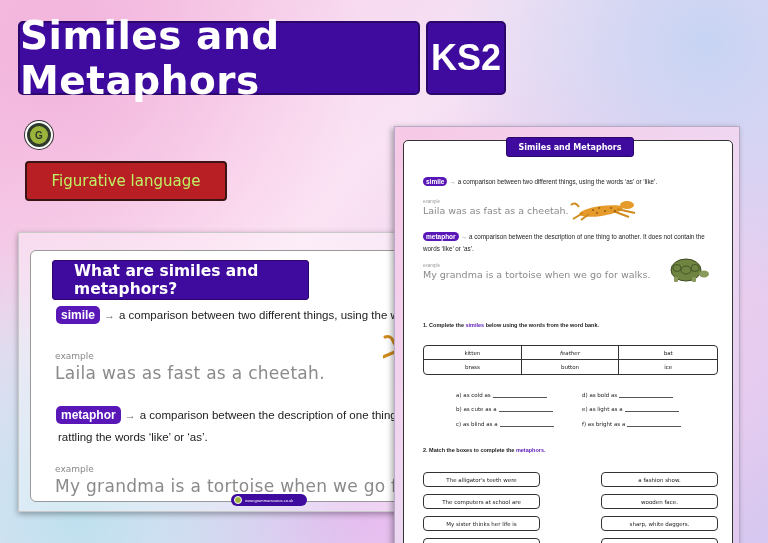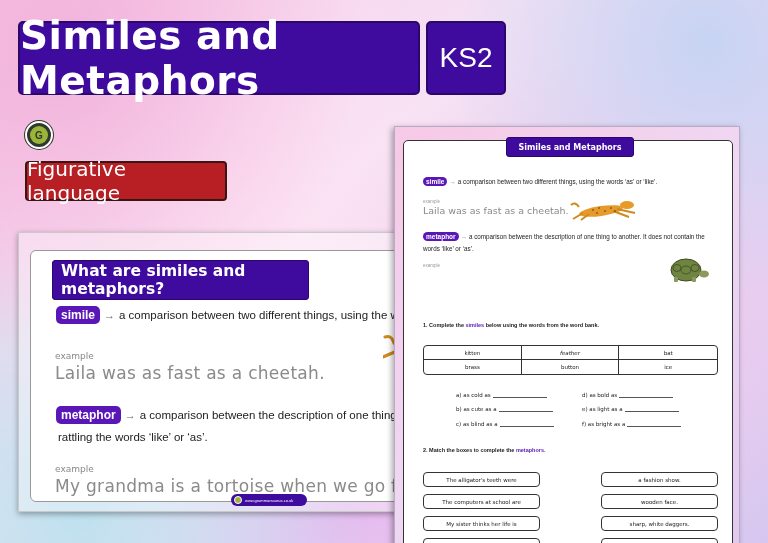--- a/index.html
+++ b/index.html
@@ -25,21 +25,21 @@
     }
     .title-banner span {
       color: #fff; font-family: "DejaVu Sans", sans-serif; font-weight: bold;
       font-size: 39px; letter-spacing: 0.5px;
     }
     .ks-banner {
       position: absolute; left: 426px; top: 21px; width: 80px; height: 74px;
       background: #3f0a9e; border: 2px solid #2a0768; border-radius: 5px;
       display: flex; align-items: center; justify-content: center;
     }
-    .ks-banner span { color: #fff; font-weight: normal; font-size: 28px; font-family: "Liberation Sans", sans-serif; }
+    .ks-banner span { color: #fff; font-weight: bold; font-size: 36px; font-family: "Liberation Sans", sans-serif; }
 
     
     .brand { position: absolute; left: 25px; top: 121px; display: flex; align-items: center; gap: 9px; }
     .brand-logo {
       width: 28px; height: 28px; border-radius: 50%; background: #2e3a2b;
       border: 2px solid #fff; box-shadow: 0 0 0 1px #333;
       display: flex; align-items: center; justify-content: center;
     }
     .brand-logo span {
       width: 18px; height: 18px; border-radius: 50%; background: #9bb33b;
@@ -50,37 +50,37 @@
       font-family: "DejaVu Sans", sans-serif; font-weight: bold; font-size: 17px; color: #fff;
       text-shadow: -2px -2px 0 #222, 2px -2px 0 #222, -2px 2px 0 #222, 2px 2px 0 #222, 0 2px 0 #222, 2px 0 0 #222, -2px 0 0 #222, 0 -2px 0 #222;
       letter-spacing: -0.3px;
     }
 
     .topic-tag {
       position: absolute; left: 25px; top: 161px; width: 202px; height: 40px;
       background: #b81f24; border: 2px solid #3b1414; border-radius: 4px;
       display: flex; align-items: center; justify-content: center;
     }
-    .topic-tag span { color: #ffffff; font-family: "DejaVu Sans", sans-serif; font-size: 20px; }
+    .topic-tag span { color: #bef264; font-family: "DejaVu Sans", sans-serif; font-size: 15px; }
 
     
     .slide {
       position: absolute; left: 18px; top: 232px; width: 380px; height: 280px;
       background: rgba(255,255,255,0.35); border: 1px solid #c9c9c9;
       box-shadow: 0 2px 6px rgba(0,0,0,0.35);
       overflow: hidden;
     }
     .slide-inner {
       position: absolute; left: 11px; top: 17px; width: 400px; height: 252px;
       background: #fff; border: 1px solid #999; border-radius: 6px;
     }
     .slide-title {
       position: absolute; left: 21px; top: 9px; width: 257px; height: 40px;
       background: #3f0a9e; border: 1px solid #2a0768; border-radius: 3px;
-      display: flex; align-items: center; padding-left: 8px;
+      display: flex; align-items: center; padding-left: 21px;
     }
     .slide-title span { color: #fff; font-family: "DejaVu Sans", sans-serif; font-weight: bold; font-size: 15.5px; }
     .pill {
       display: inline-block; background: #5a17b8; color: #fff; font-weight: bold;
       border-radius: 5px; padding: 2px 5px; font-size: 12px;
     }
     .def-row { position: absolute; left: 25px; display: flex; align-items: center; gap: 4px; font-size: 11.5px; color: #222; white-space: nowrap; }
     .arrow { color: #666; font-size: 11px; }
     .ex-label { position: absolute; left: 24px; font-size: 9px; color: #888; font-family: "DejaVu Sans", sans-serif; }
     .ex-text { position: absolute; left: 24px; font-size: 17px; color: #8a8a8a; font-family: "DejaVu Sans", sans-serif; white-space: nowrap; letter-spacing: 0.3px; }
@@ -221,20 +221,21 @@
       </svg>
     </div>
 
     <div class="s-row" style="top:91px;">
       <span class="s-pill">metaphor</span>
       <span style="color:#777;">→</span>
       <span>a comparison between the description of one thing to another. It does not contain the</span>
     </div>
     <div class="s-cont" style="top:104px;">words ‘like’ or ‘as’.</div>
     <div class="s-ex-label" style="top:122px;">example</div>
+    <div class="s-ex" style="top:128px;">My grandma is a tortoise when we go for walks.</div>
     <div style="position:absolute; left:262px; top:113px;">
       <svg width="44" height="30" viewBox="0 0 44 30">
         <ellipse cx="20" cy="16" rx="15" ry="11" fill="#6f8440" stroke="#3d4a22" stroke-width="1"></ellipse>
         <ellipse cx="20" cy="16" rx="5" ry="4" fill="none" stroke="#3d4a22" stroke-width="0.8"></ellipse>
         <ellipse cx="11" cy="14" rx="4" ry="3.5" fill="none" stroke="#3d4a22" stroke-width="0.8"></ellipse>
         <ellipse cx="29" cy="14" rx="4" ry="3.5" fill="none" stroke="#3d4a22" stroke-width="0.8"></ellipse>
         <ellipse cx="38" cy="20" rx="5" ry="3.5" fill="#8a9a5b"></ellipse>
         <rect x="8" y="23" width="4" height="5" rx="1" fill="#8a9a5b"></rect>
         <rect x="26" y="23" width="4" height="5" rx="1" fill="#8a9a5b"></rect>
       </svg>

